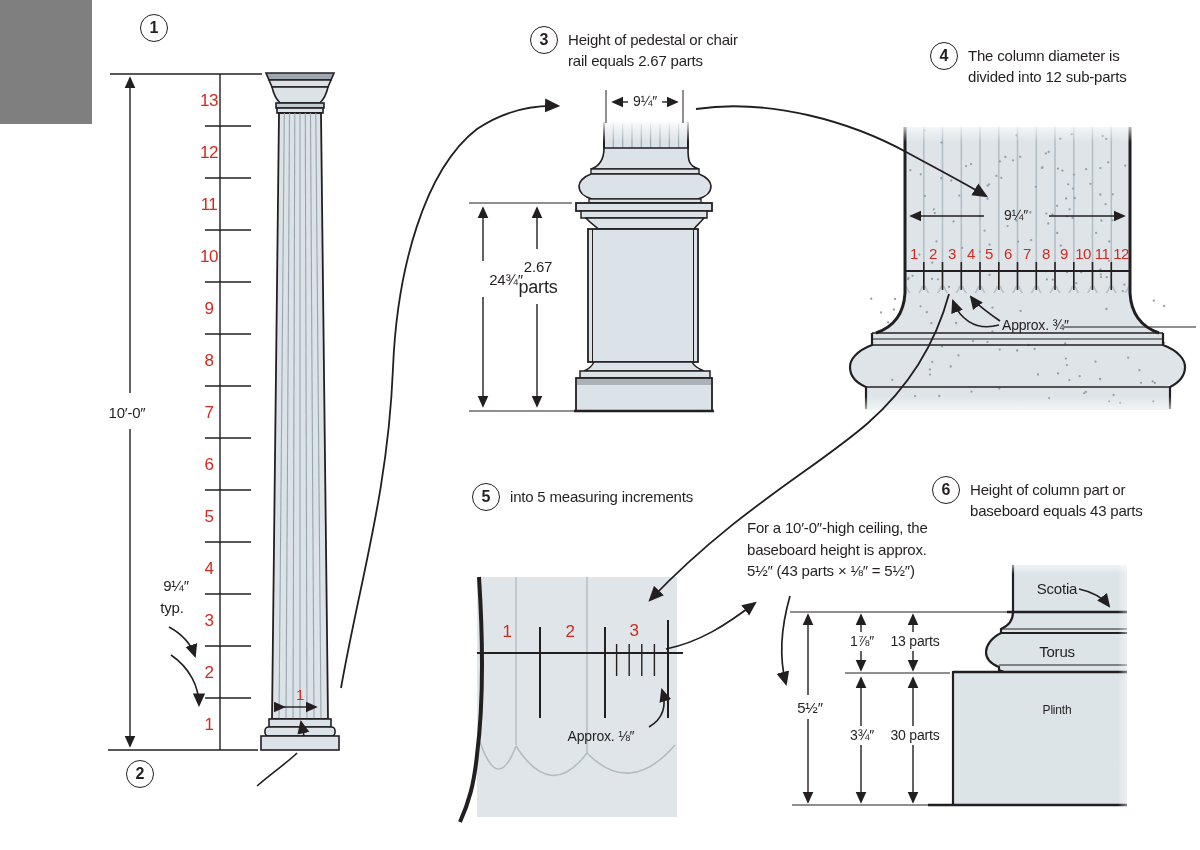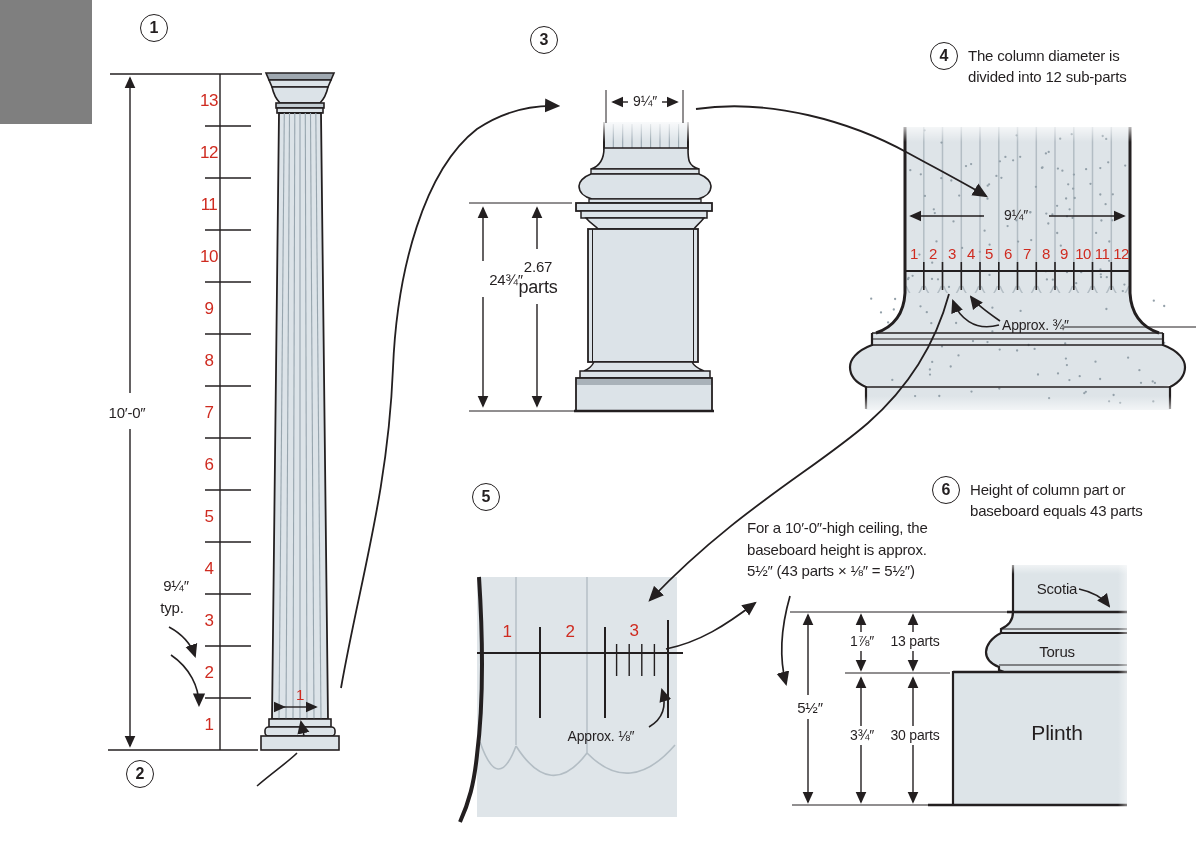--- a/index.html
+++ b/index.html
@@ -458,37 +458,42 @@
 <div class="hdr" style="left:126px;top:760px">
   <div class="circ">
       <span>2</span>
     </div>
 </div>
 
 <div class="hdr" style="left:530px;top:26px">
   <div class="circ">
       <span>3</span>
     </div>
+  <div class="htxt">
+    <div>Height of pedestal or chair</div>
+    <div>rail equals 2.67 parts</div>
+  </div>
 </div>
 
 <div class="hdr" style="left:930px;top:42px">
   <div class="circ">
       <span>4</span>
     </div>
   <div class="htxt">
     <div>The column diameter is</div>
     <div>divided into 12 sub-parts</div>
   </div>
 </div>
 
 <div class="hdr" style="left:472px;top:483px">
   <div class="circ">
       <span>5</span>
     </div>
   <div class="htxt">
+    <div>into 5 measuring increments</div>
   </div>
 </div>
 
 <div class="hdr" style="left:932px;top:476px">
   <div class="circ">
       <span>6</span>
     </div>
   <div class="htxt">
     <div>Height of column part or</div>
     <div>baseboard equals 43 parts</div>
@@ -513,21 +518,21 @@
 <span class="lbl la" style="left:1002px;top:325px">Approx. ¾″</span>
 <span class="lbl" style="left:601px;top:736px">Approx. ⅛″</span>
 <span class="lbl" style="left:810px;top:707px;font-size:15px">5½″</span>
 <span class="lbl" style="left:862px;top:641px">1⅞″</span>
 <span class="lbl" style="left:915px;top:641px">13 parts</span>
 <span class="lbl" style="left:862px;top:735px">3¾″</span>
 <span class="lbl" style="left:915px;top:735px">30 parts</span>
 
 <span class="lbl" style="left:1057px;top:588px;font-size:15px">Scotia</span>
 <span class="lbl" style="left:1057px;top:651px;font-size:15px">Torus</span>
-<span class="lbl" style="left:1057px;top:732px;font-size:21px">Plinth</span>
+<span class="lbl" style="left:1057px;top:710px;font-size:12px">Plinth</span>
 
 <span class="lbl red num17" style="left:209px;top:100px">13</span>
 <span class="lbl red num17" style="left:209px;top:152px">12</span>
 <span class="lbl red num17" style="left:209px;top:204px">11</span>
 <span class="lbl red num17" style="left:209px;top:256px">10</span>
 <span class="lbl red num17" style="left:209px;top:308px">9</span>
 <span class="lbl red num17" style="left:209px;top:360px">8</span>
 <span class="lbl red num17" style="left:209px;top:412px">7</span>
 <span class="lbl red num17" style="left:209px;top:464px">6</span>
 <span class="lbl red num17" style="left:209px;top:516px">5</span>

